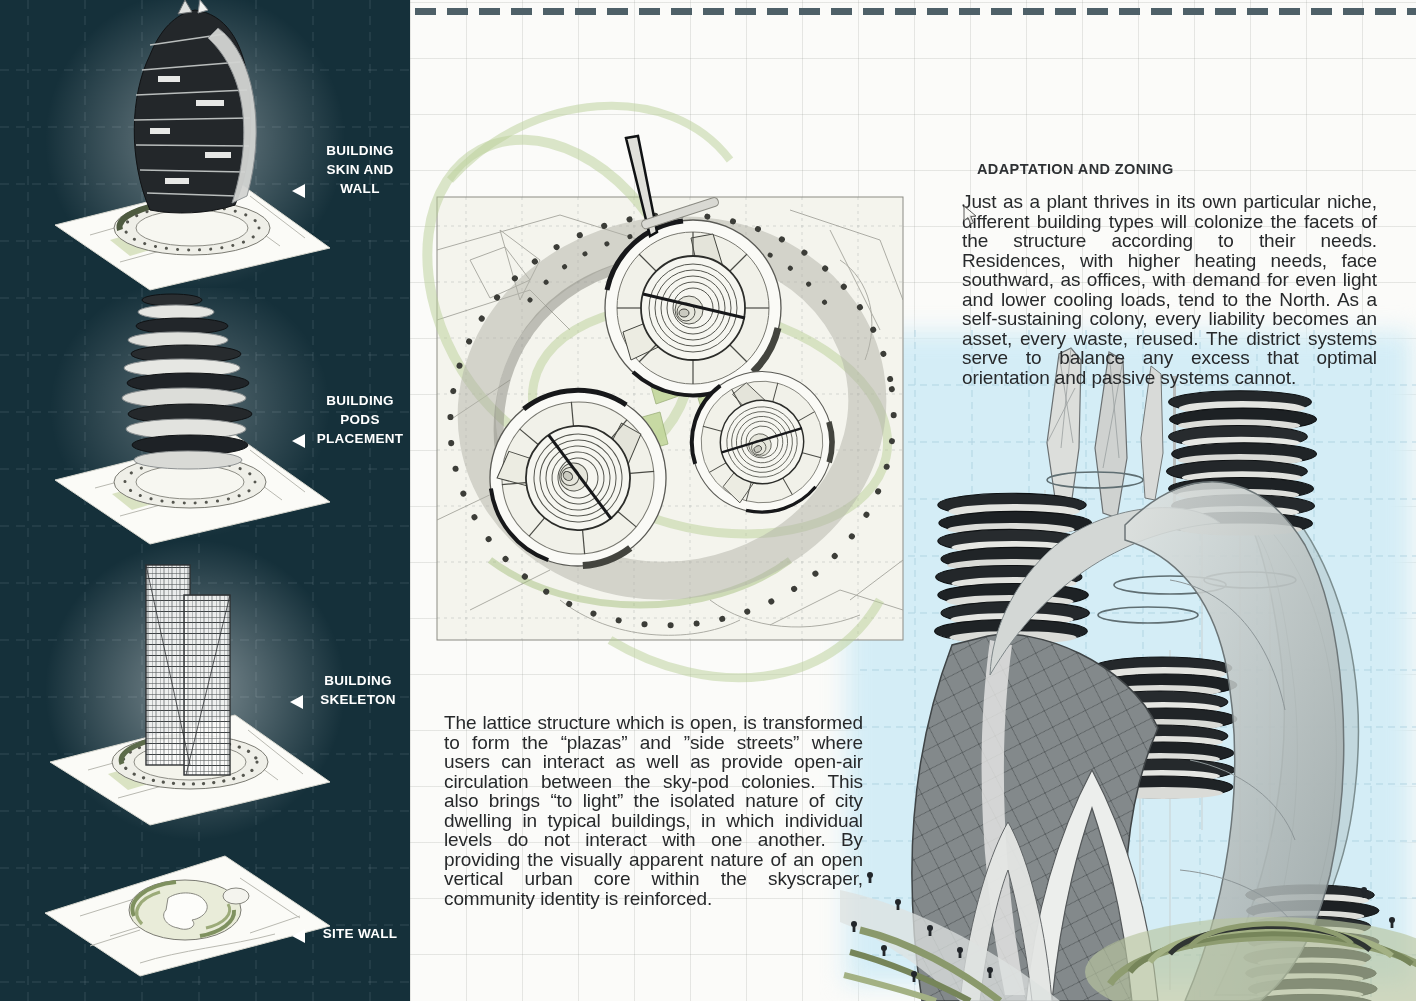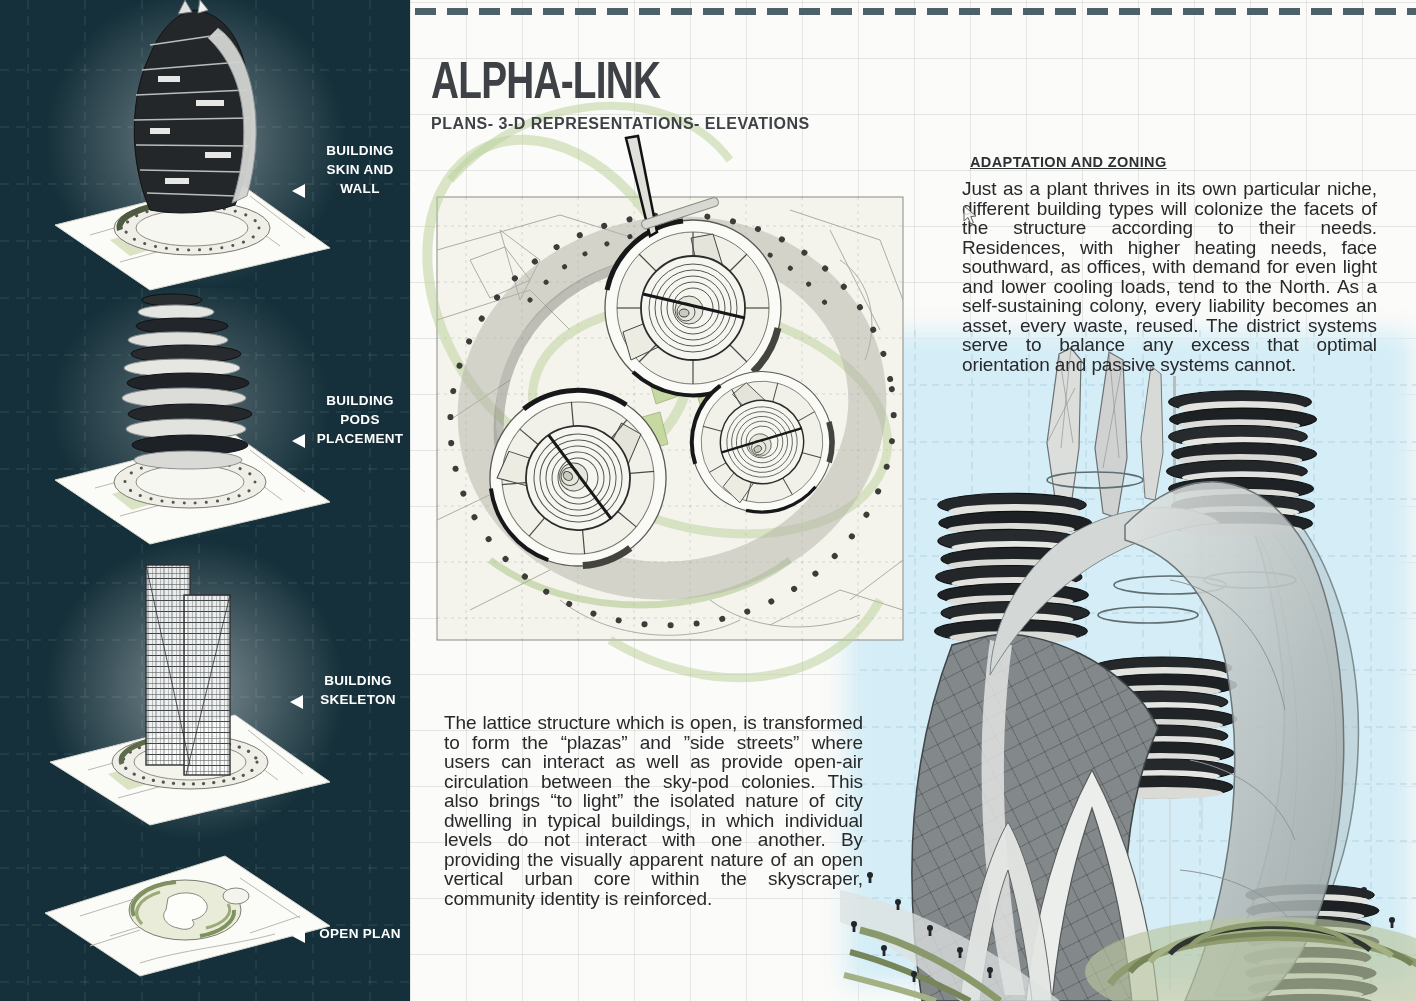--- a/index.html
+++ b/index.html
@@ -31,21 +31,21 @@
     margin:0;font-size:51px;font-weight:bold;color:#3e4246;line-height:1;
     transform:scaleX(.76);transform-origin:left top;letter-spacing:-1px;white-space:nowrap;
   }
   .subtitle{
     margin-top:9px;font-size:16px;font-weight:bold;color:#3e4246;
     letter-spacing:.5px;white-space:nowrap;
   }
   .section{position:absolute;}
   .sec-adaptation{left:962px;top:146px;width:415px;}
   .sec-community{left:444px;top:704px;width:419px;}
-  .sec-head{margin:8px;font-size:14.5px;font-weight:bold;color:#2e3134;letter-spacing:.4px;text-decoration:underline;}
+  .sec-head{margin:15px;font-size:14.5px;font-weight:bold;color:#2e3134;letter-spacing:.4px;}
   .sec-body{
     margin:9px 0 0 0;font-size:19px;line-height:19.5px;color:#27292b;
     text-align:justify;letter-spacing:-.1px;
   }
   
   .sidebar{
     position:absolute;left:0;top:0;width:410px;height:1001px;
     background:#15303a;overflow:hidden;
   }
   .side-grid{position:absolute;left:0;top:0;}
@@ -331,24 +331,20 @@
     <g>
       <polygon points="216,138 228,136 247,232 240,236" fill="#e0e0da" stroke="#101214" stroke-width="2.5"></polygon>
       <g transform="rotate(-18 235 225)">
         <rect x="232" y="220" width="80" height="9" rx="4" fill="#d9d9d3" stroke="#8a8a82"></rect>
       </g>
     </g>
   </svg>
 
   <div class="top-dashes"></div>
 
-  <div class="header">
-    <h1 class="title">ALPHA-LINK</h1>
-    <div class="subtitle">PLANS- 3-D REPRESENTATIONS- ELEVATIONS</div>
-  </div>
 
   <div class="section sec-adaptation">
     <h2 class="sec-head">ADAPTATION AND ZONING</h2>
     <p class="sec-body">Just as a plant thrives in its own particular niche, different building types will colonize the facets of the structure according to their needs. Residences, with higher heating needs, face southward, as offices, with demand for even light and lower cooling loads, tend to the North. As a self-sustaining colony, every liability becomes an asset, every waste, reused. The district systems serve to balance any excess that optimal orientation and passive systems cannot.</p>
   </div>
 
   <div class="section sec-community">
     <p class="sec-body">The lattice structure which is open, is transformed to form the “plazas” and ”side streets” where users can interact as well as provide open-air circulation between the sky-pod colonies. This also brings “to light” the isolated nature of city dwelling in typical buildings, in which individual levels do not interact with one another. By providing the visually apparent nature of an open vertical urban core within the skyscraper, community identity is reinforced.</p>
   </div>
 
@@ -511,21 +507,21 @@
 PODS
 PLACEMENT</span>
     </div>
     <div class="side-row" style="left:290px;top:671px">
       <span class="tri-left"></span>
       <span class="side-label">BUILDING
 SKELETON</span>
     </div>
     <div class="side-row" style="left:292px;top:924px">
       <span class="tri-left"></span>
-      <span class="side-label">OPEN PLAN</span>
+      <span class="side-label">SITE WALL</span>
     </div>
   </aside>
 
   <div class="cursor">
     <svg width="15" height="21" viewBox="0 0 15 21">
       <path d="M1 1 L1 16 L5 12.5 L7.6 19 L10.4 17.8 L7.8 11.5 L13 11 Z" fill="#f8f8f6" fill-opacity=".85" stroke="#5a5a58" stroke-width="1"></path>
     </svg>
   </div>
 
 </div>

